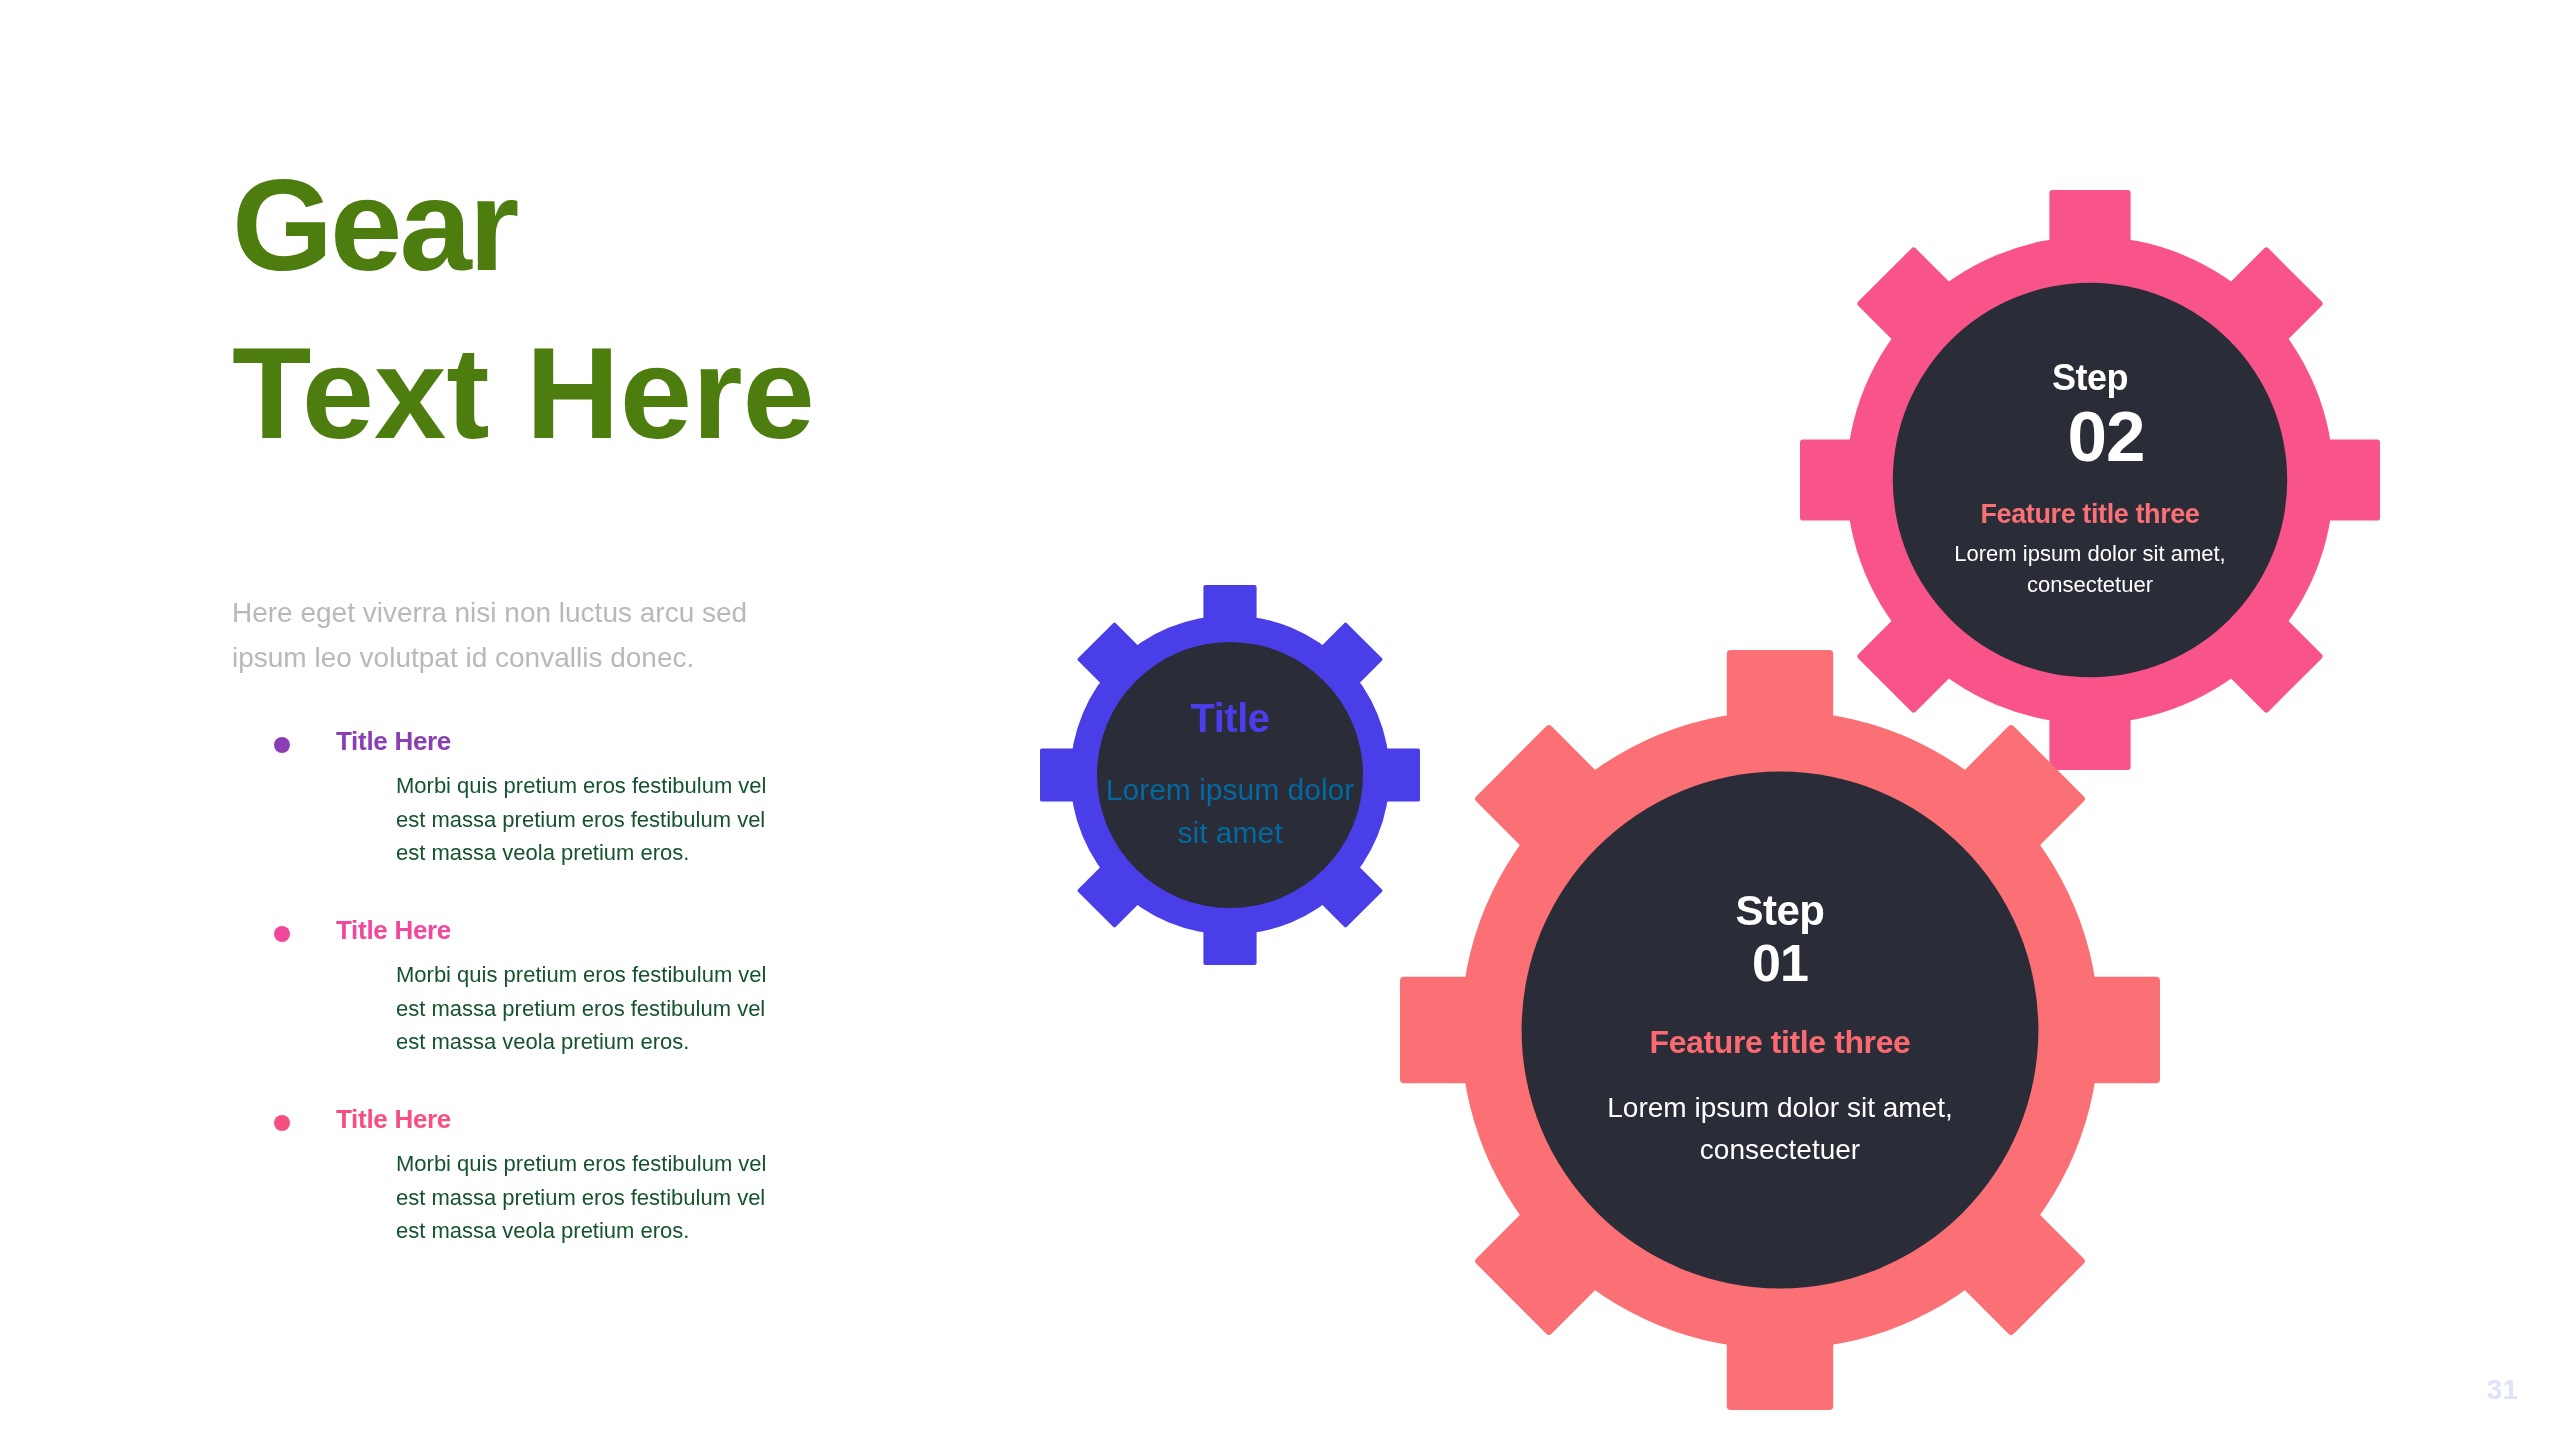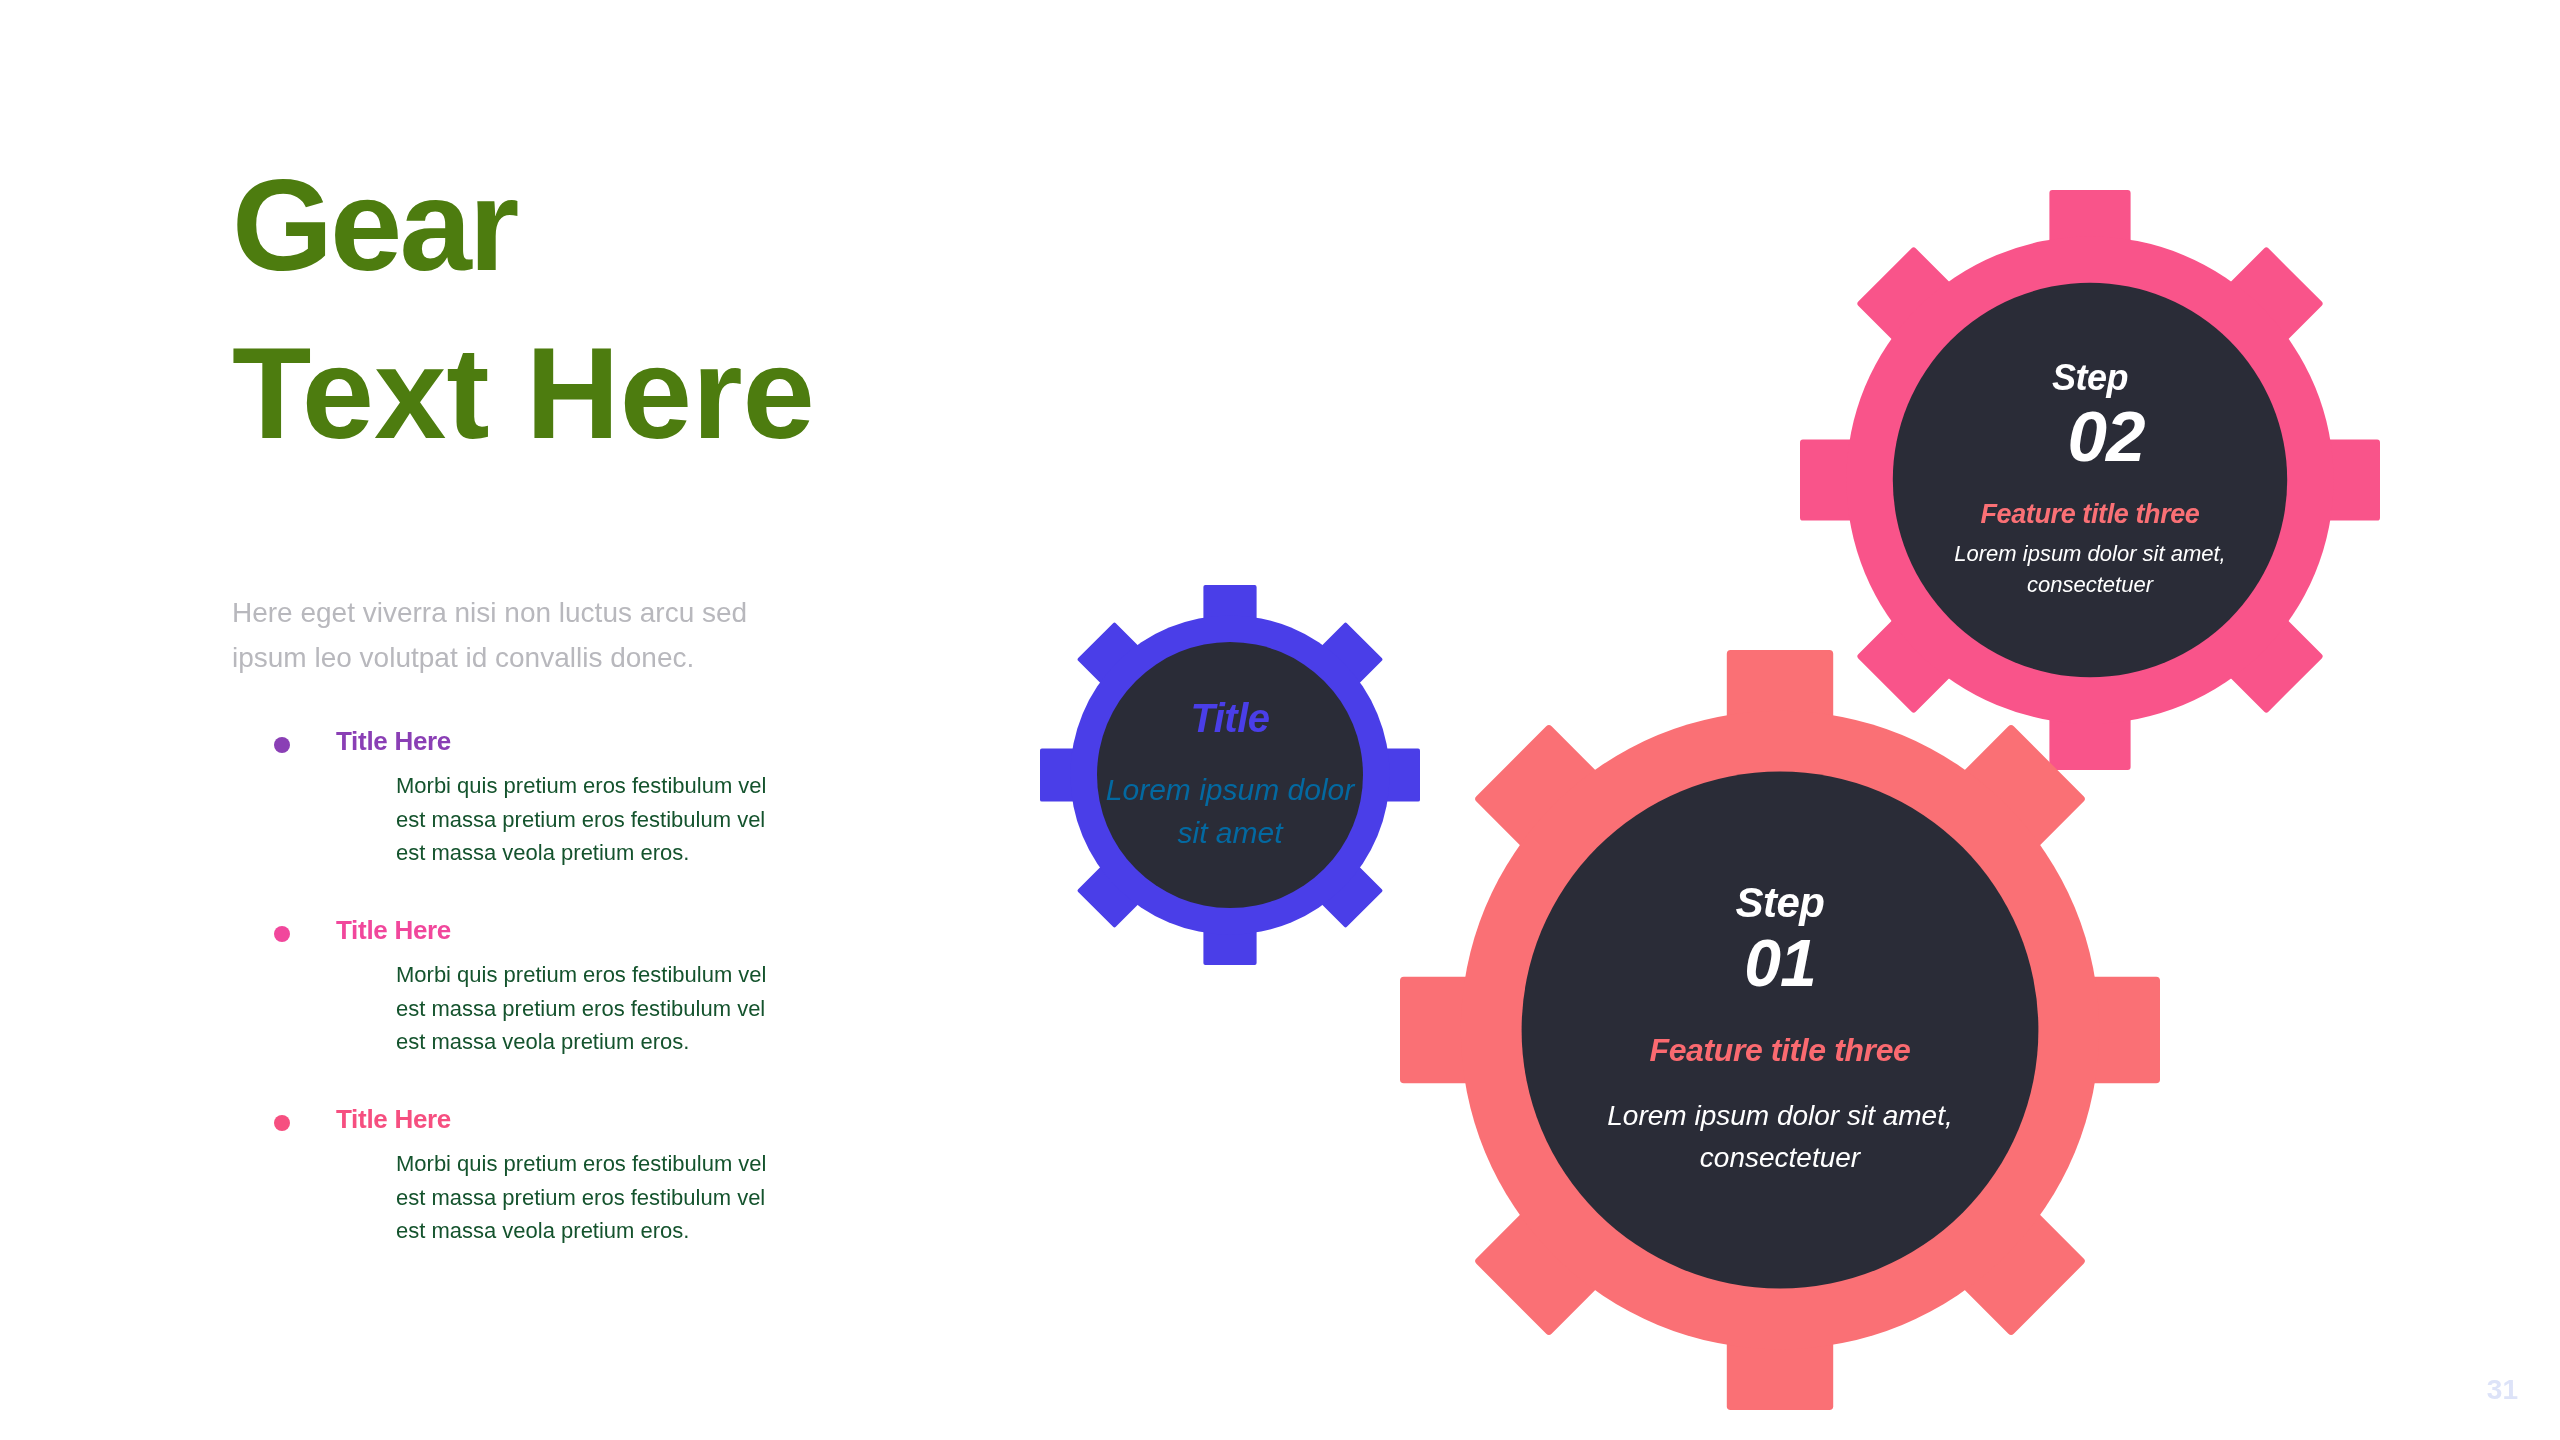--- a/index.html
+++ b/index.html
@@ -56,37 +56,37 @@
     margin-top:14px;
     margin-left:60px;
     color:#14532d;
     font-size:22px;
     line-height:1.52;
     width:390px;
     font-weight:400;
   }
 
   
-  #gears { position:absolute; left:0; top:0; width:2560px; height:1440px;font-style:italic; }
+  #gears { position:absolute; left:0; top:0; width:2560px; height:1440px; }
   .gear-wrap { position:absolute; }
   .gear-svg { position:absolute; left:0; top:0; }
   .gear-content {
     position:absolute;
     display:flex; flex-direction:column;
     align-items:center; justify-content:center;
     text-align:center;
   }
 
   
   .g-blue-title { font-size:40px; font-weight:bold; letter-spacing:-0.5px; }
   .g-blue-body  { color:#0369a1; font-size:30px; line-height:1.42; font-weight:400; margin-top:28px;}
 
   
   .g-step-label { color:#ffffff; font-size:42px; font-weight:bold; line-height:1.05; letter-spacing:-0.5px;}
-  .g-step-num   { color:#ffffff; font-size:66px; font-weight:bold; line-height:1.1; letter-spacing:-1px; margin-top:2px;}
+  .g-step-num   { color:#ffffff; font-size:52px; font-weight:bold; line-height:1.1; letter-spacing:-1px; margin-top:2px;}
   .g-feature    { font-size:32px; font-weight:bold; letter-spacing:-0.4px; }
   .g-body       { color:#ffffff; font-size:28px; line-height:1.5; font-weight:400; }
 
   .g2 .g-step-label { font-size:36px; }
   .g2 .g-step-num   { font-size:71px;margin-left:32px; }
   .g2 .g-feature    { font-size:27px; margin-top:22px; }
   .g2 .g-body       { font-size:22px; line-height:1.45; margin-top:8px; width:330px;}
 
   .g1 .g-feature { margin-top:32px; }
   .g1 .g-body    { margin-top:26px; width:380px; }

